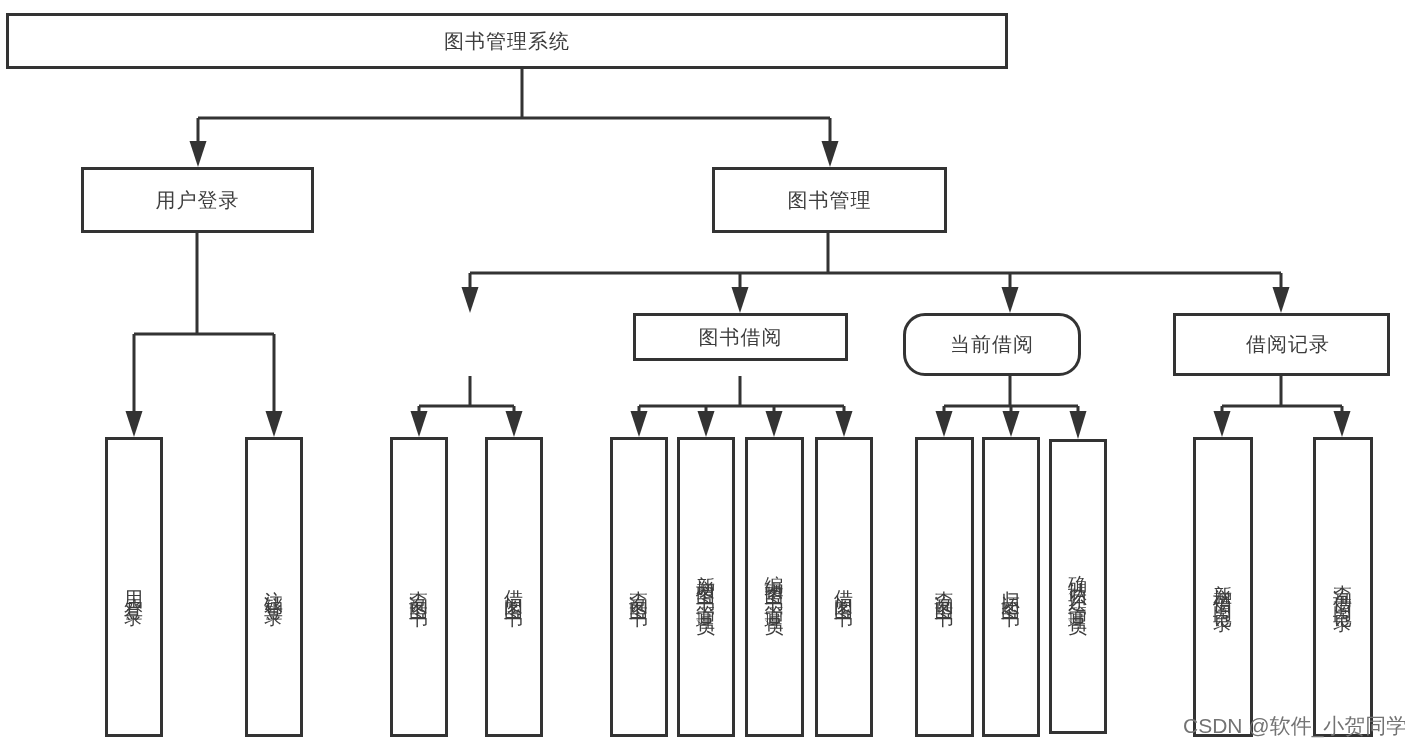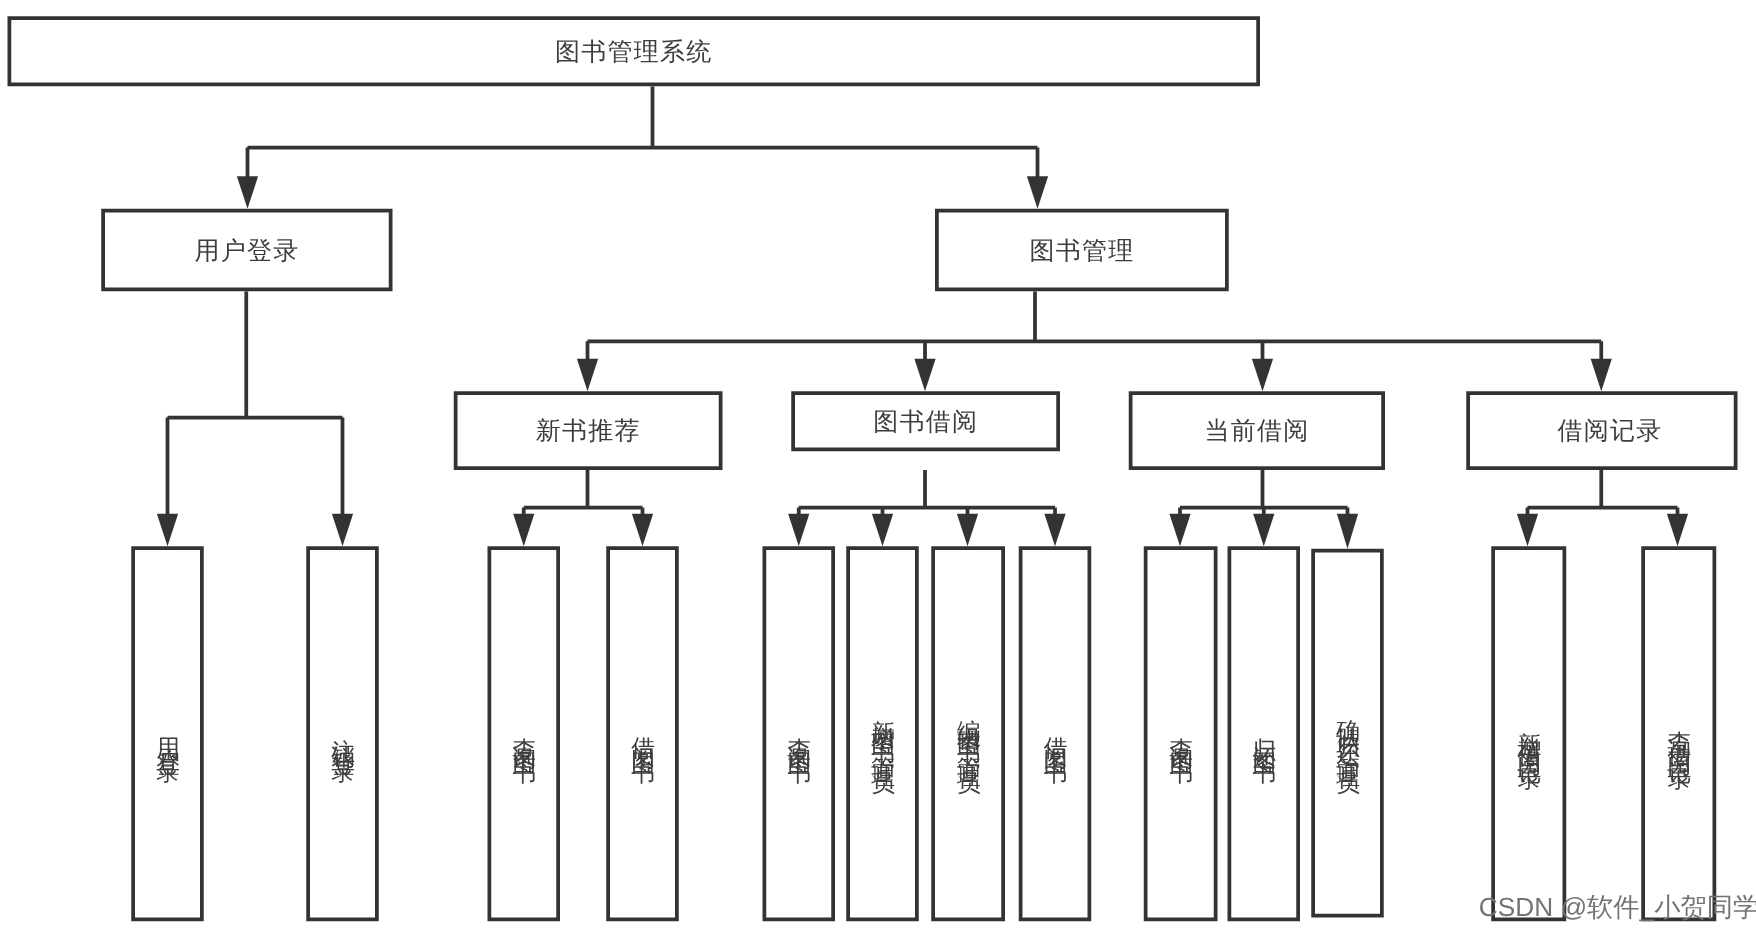--- a/index.html
+++ b/index.html
@@ -101,25 +101,24 @@
       <polygon points="1069.5,411 1086.5,411 1078,439"></polygon>
 
       <polygon points="1213.5,411 1230.5,411 1222,437"></polygon>
       <polygon points="1333.5,411 1350.5,411 1342,437"></polygon>
     </g>
   </svg>
 
   <div class="node" style="left:6px; top:13px; width:1002px; height:56px;">图书管理系统</div>
 
   <div class="node" style="left:81px; top:167px; width:233px; height:66px;">用户登录</div>
-  <div class="node" style="left:748px; top:167px; width:235px; height:66px;">图书管理</div>
+  <div class="node" style="left:712px; top:167px; width:235px; height:66px;">图书管理</div>
 
-  <div class="node" style="left:363px; top:313px; width:215px; height:63px;">新书推荐</div>
   <div class="node" style="left:633px; top:313px; width:215px; height:48px;">图书借阅</div>
-  <div class="node" style="left:903px; top:313px; width:205px; height:63px;">当前借阅</div>
+  <div class="node" style="left:903px; top:313px; width:178px; height:63px;border-radius:22px;">当前借阅</div>
   <div class="node" style="left:1173px; top:313px; width:217px; height:63px;padding-left:13px;">借阅记录</div>
 
   <div class="node vertical" style="left:105px; top:437px; width:58px; height:300px;">用户登录</div>
   <div class="node vertical" style="left:245px; top:437px; width:58px; height:300px;">注销登录</div>
 
   <div class="node vertical" style="left:390px; top:437px; width:58px; height:300px;">查询图书</div>
   <div class="node vertical" style="left:485px; top:437px; width:58px; height:300px;">借阅图书</div>
 
   <div class="node vertical" style="left:610px; top:437px; width:58px; height:300px;">查询图书</div>
   <div class="node vertical" style="left:677px; top:437px; width:58px; height:300px;">新增图书（管理员）</div>

